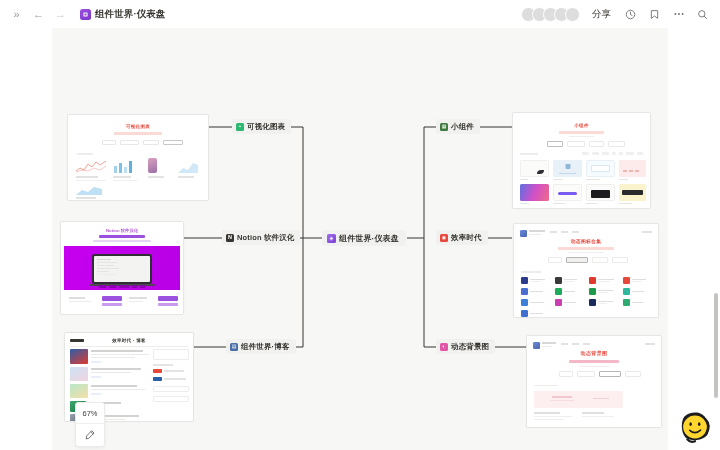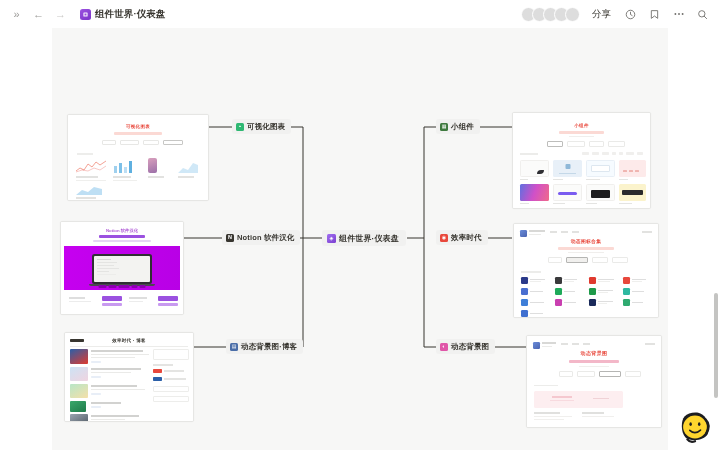--- a/index.html
+++ b/index.html
@@ -579,21 +579,21 @@
     <span class="node-lbl">可视化图表</span>
   </div>
 
   <div class="node" style="left:222px; top:202px;">
     <div class="node-ico" style="background:#37352f;font-size:5.5px;font-weight:700;">N</div>
     <span class="node-lbl">Notion 软件汉化</span>
   </div>
 
   <div class="node" style="left:226px; top:311px;">
     <div class="node-ico" style="background:#4b6ea8;">▤</div>
-    <span class="node-lbl">动态背景图·博客</span>
+    <span class="node-lbl">组件世界·博客</span>
   </div>
 
   <div class="node center" style="left:322px; top:202px;">
     <div class="node-ico" style="background:linear-gradient(140deg,#a06ef0,#7b3fd0);">◈</div>
     <span class="node-lbl">组件世界·仪表盘</span>
   </div>
 
   <div class="node" style="left:436px; top:91px;">
     <div class="node-ico" style="background:#3f7a3f;">▦</div>
     <span class="node-lbl">小组件</span>
@@ -602,20 +602,29 @@
   <div class="node" style="left:436px; top:202px;">
     <div class="node-ico" style="background:#e8483c;">◉</div>
     <span class="node-lbl">效率时代</span>
   </div>
 
   <div class="node" style="left:436px; top:311px;">
     <div class="node-ico" style="background:#e055a8;">◐</div>
     <span class="node-lbl">动态背景图</span>
   </div>
 
+  <div class="zoomwidget">
+    <div class="zoom-val">67%</div>
+    <div class="zoom-tool">
+      <svg width="12" height="12" viewBox="0 0 16 16" fill="none" stroke="#5c5a56" stroke-width="1.1" stroke-linejoin="round" stroke-linecap="round">
+        <path d="M10.6 2.6l2.8 2.8-7 7-3.6.8.8-3.6z"></path>
+        <path d="M9.4 3.8l2.8 2.8"></path>
+      </svg>
+    </div>
+  </div>
 
   <div class="mascot">
     <svg width="38" height="38" viewBox="0 0 40 40">
       <path d="M9 9 C5 13, 5 26, 10 31 C16 36, 30 34, 33 28 C36 22, 34 11, 28 7 C22 3, 13 5, 9 9 Z" fill="#1d1d1f"></path>
       <ellipse cx="20" cy="20" rx="12.5" ry="12" fill="#ffd52e"></ellipse>
       <ellipse cx="15.4" cy="17" rx="1.3" ry="1.9" fill="#1d1d1f"></ellipse>
       <ellipse cx="24.4" cy="17" rx="1.3" ry="1.9" fill="#1d1d1f"></ellipse>
       <path d="M14.5 23.5 Q20 28.5, 25.8 23.2" stroke="#1d1d1f" stroke-width="1.7" fill="none" stroke-linecap="round"></path>
       <path d="M31 12 Q37 18, 32 27" stroke="#1d1d1f" stroke-width="2.4" fill="none" stroke-linecap="round"></path>
       <path d="M12 33 Q15 37, 20 35" stroke="#1d1d1f" stroke-width="2.4" fill="none" stroke-linecap="round"></path>

